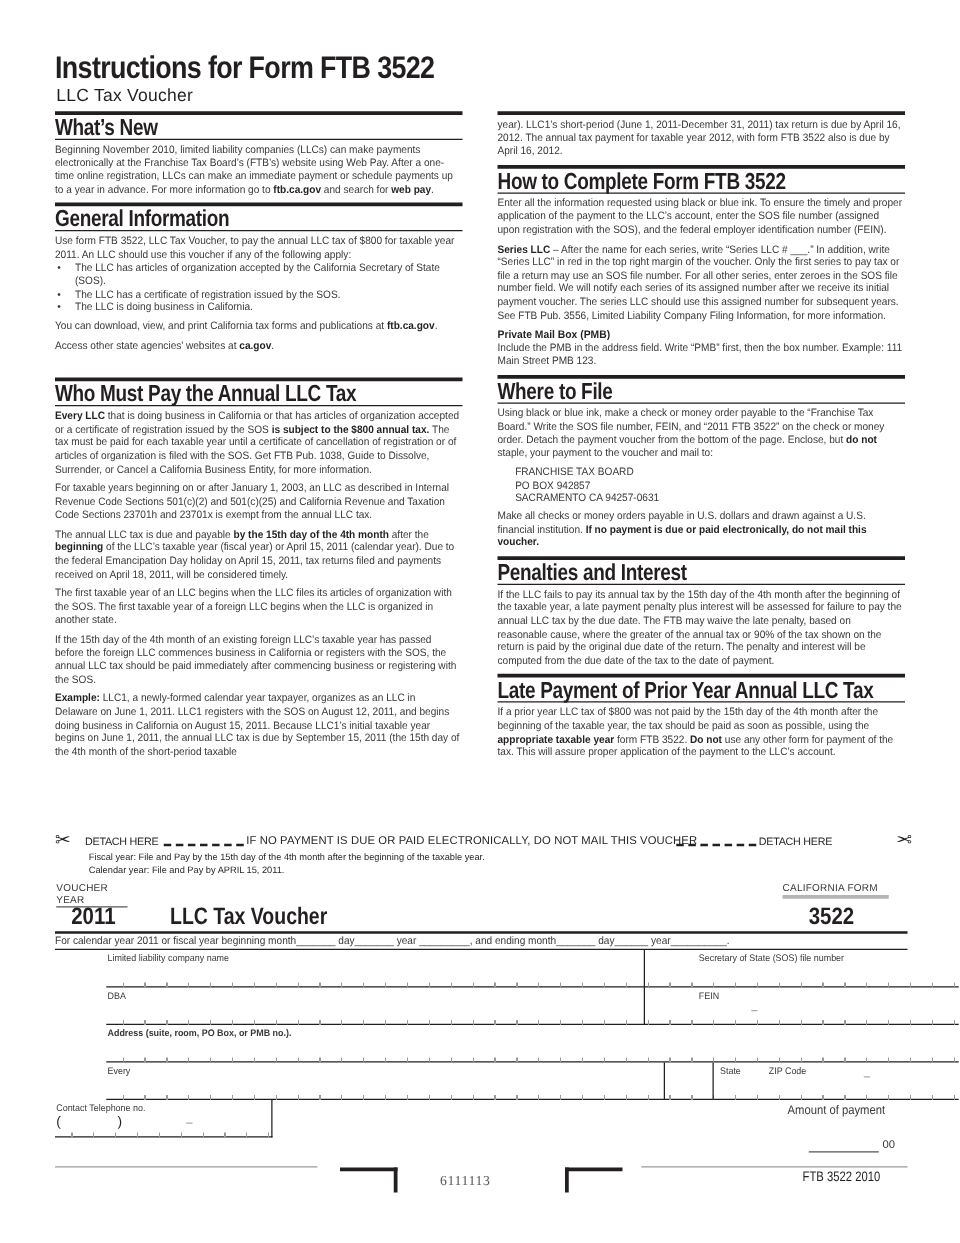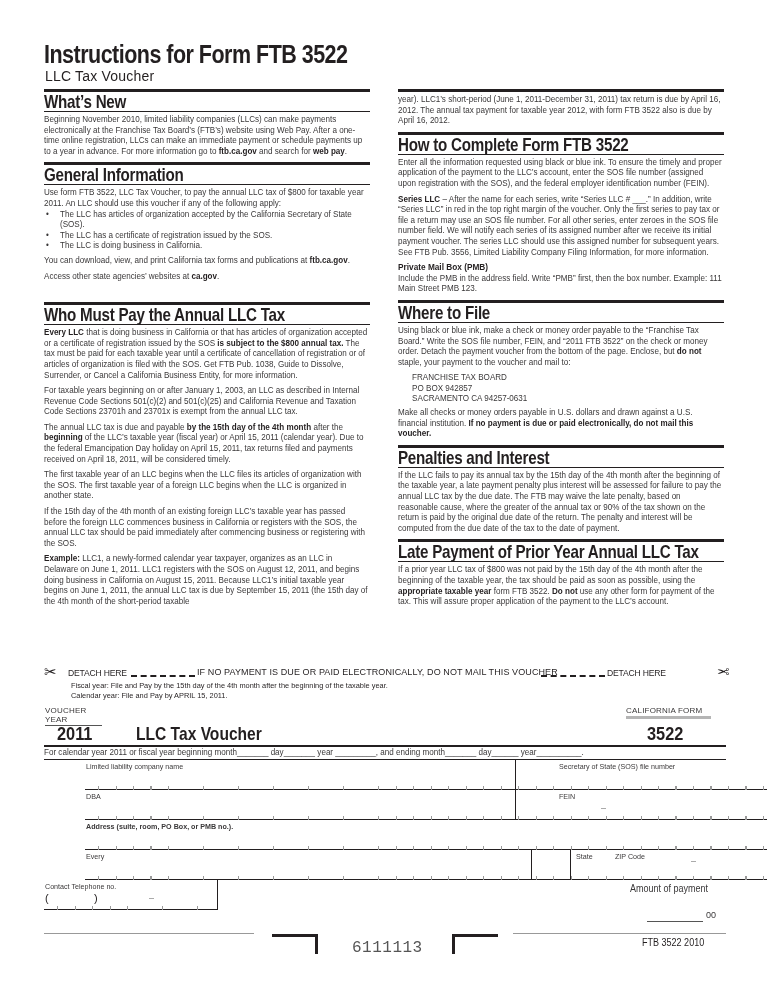--- a/index.html
+++ b/index.html
@@ -62,21 +62,21 @@
   .phone-box { position: absolute; left: 44px; top: 880px; width: 174px; height: 30px; border-right: 1.5px solid #231f20; border-bottom: 1.5px solid #231f20; }
   .phone-paren { position: absolute; top: 12px; font-size: 11px; }
   .amount-label { position: absolute; left: 630px; top: 883px; font-size: 10px; color: #3a3839; transform: scaleX(0.9); transform-origin: left top; }
   .amount-line { position: absolute; left: 647px; top: 919px; width: 56px; border-bottom: 1px solid #555; height: 3px; }
   .amount-cents { position: absolute; left: 706px; top: 910px; font-size: 9px; color: #3a3839; }
 
   .footer-rule-l { position: absolute; left: 44px; top: 933px; width: 210px; border-top: 1.5px solid #999; }
   .footer-rule-r { position: absolute; left: 513px; top: 933px; width: 213px; border-top: 1.5px solid #999; }
   .corner-l { position: absolute; left: 272px; top: 934px; width: 46px; height: 20px; border-top: 3px solid #231f20; border-right: 3px solid #231f20; }
   .corner-r { position: absolute; left: 452px; top: 934px; width: 46px; height: 20px; border-top: 3px solid #231f20; border-left: 3px solid #231f20; }
-  .scanline { position: absolute; left: 352px; top: 939px; font-family: Liberation Mono, monospace; font-size: 16px; color: #555; letter-spacing: 0.5px; }
+  .scanline { position: absolute; left: 352px; top: 939px; font-family: Liberation Serif, serif; font-size: 11px; color: #555; letter-spacing: 0.5px; }
   .footer-formid { position: absolute; left: 642px; top: 936px; font-size: 11px; transform: scaleX(0.82); transform-origin: left top; color: #231f20; white-space: nowrap; }
 </style>
 </head>
 <body>
 
 <div class="page-title">Instructions for Form FTB 3522</div>
 <div class="page-subtitle">LLC Tax Voucher</div>
 
 <div class="col col-left">
   <div class="sec-head" style="margin-top:4px;">

